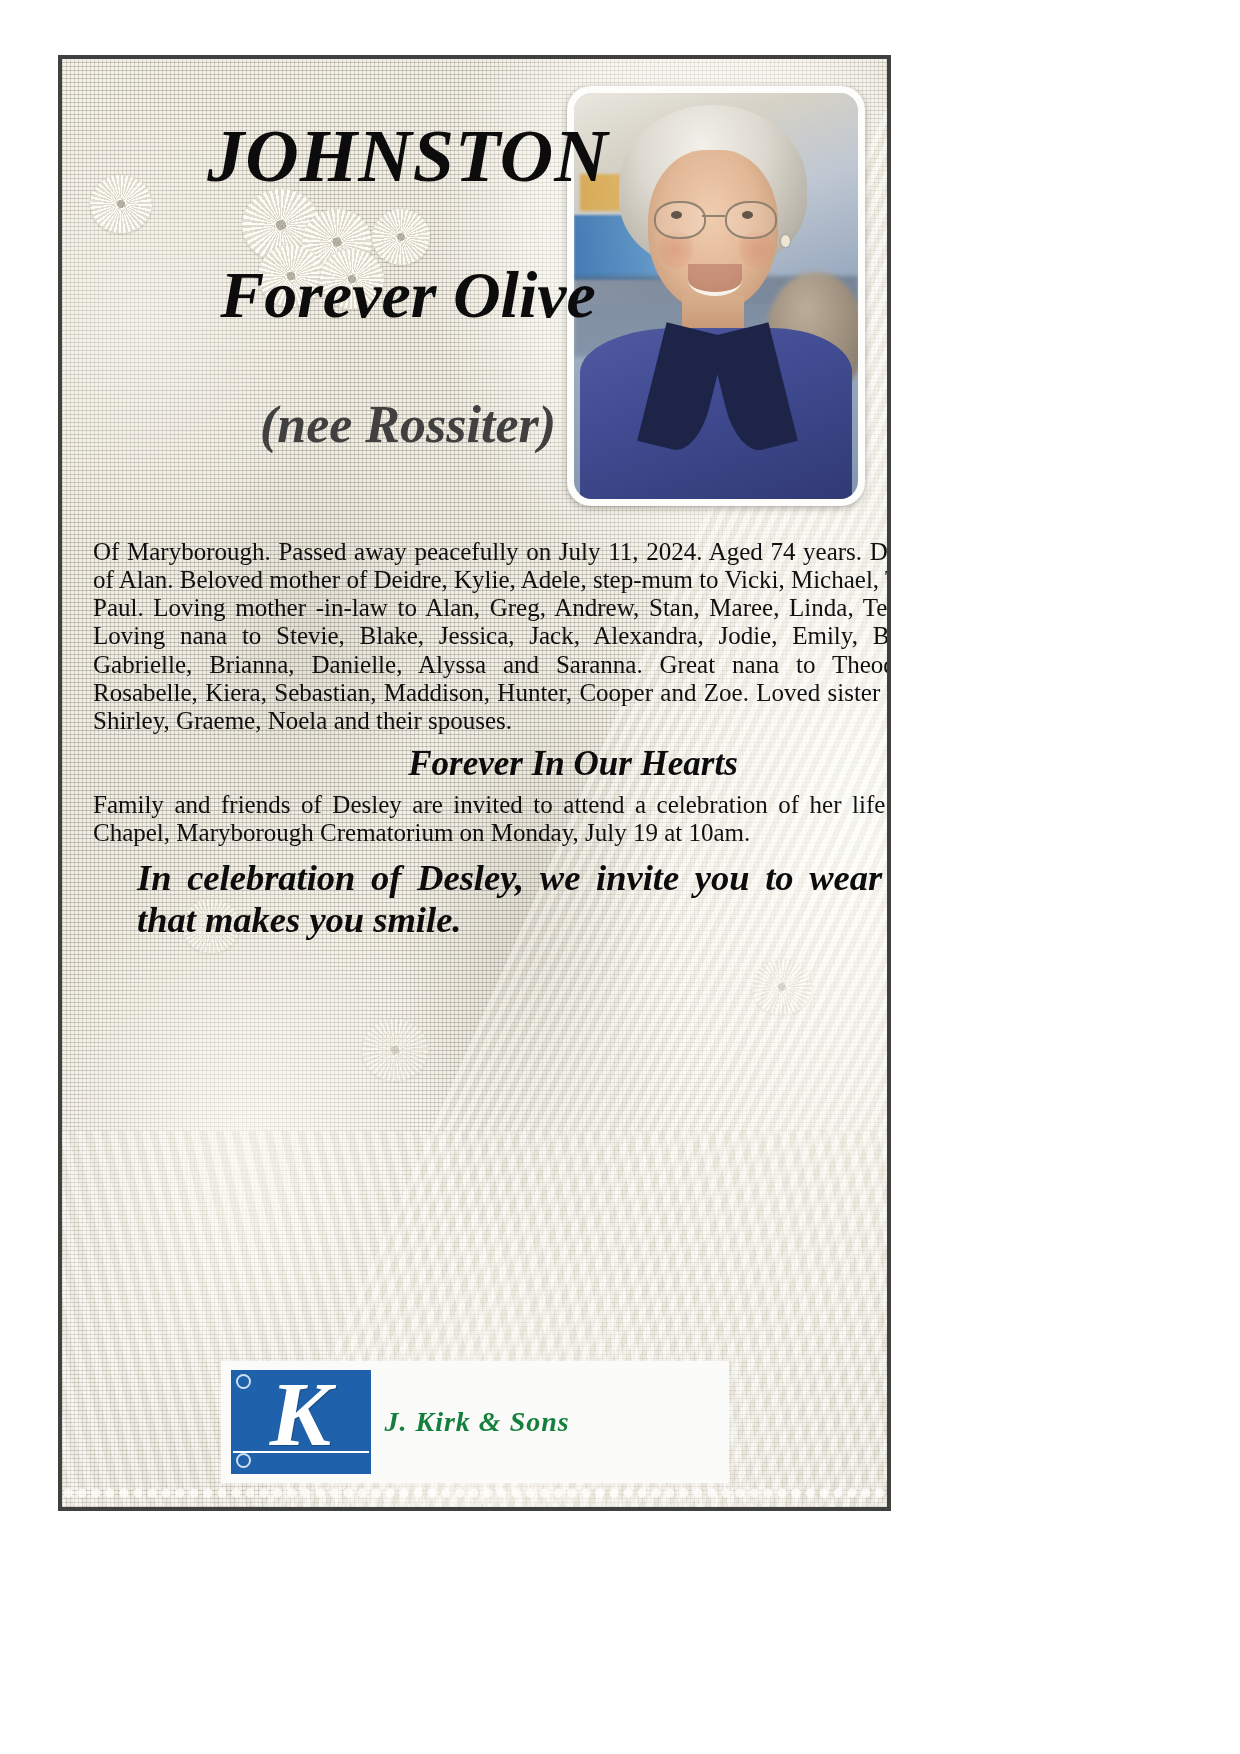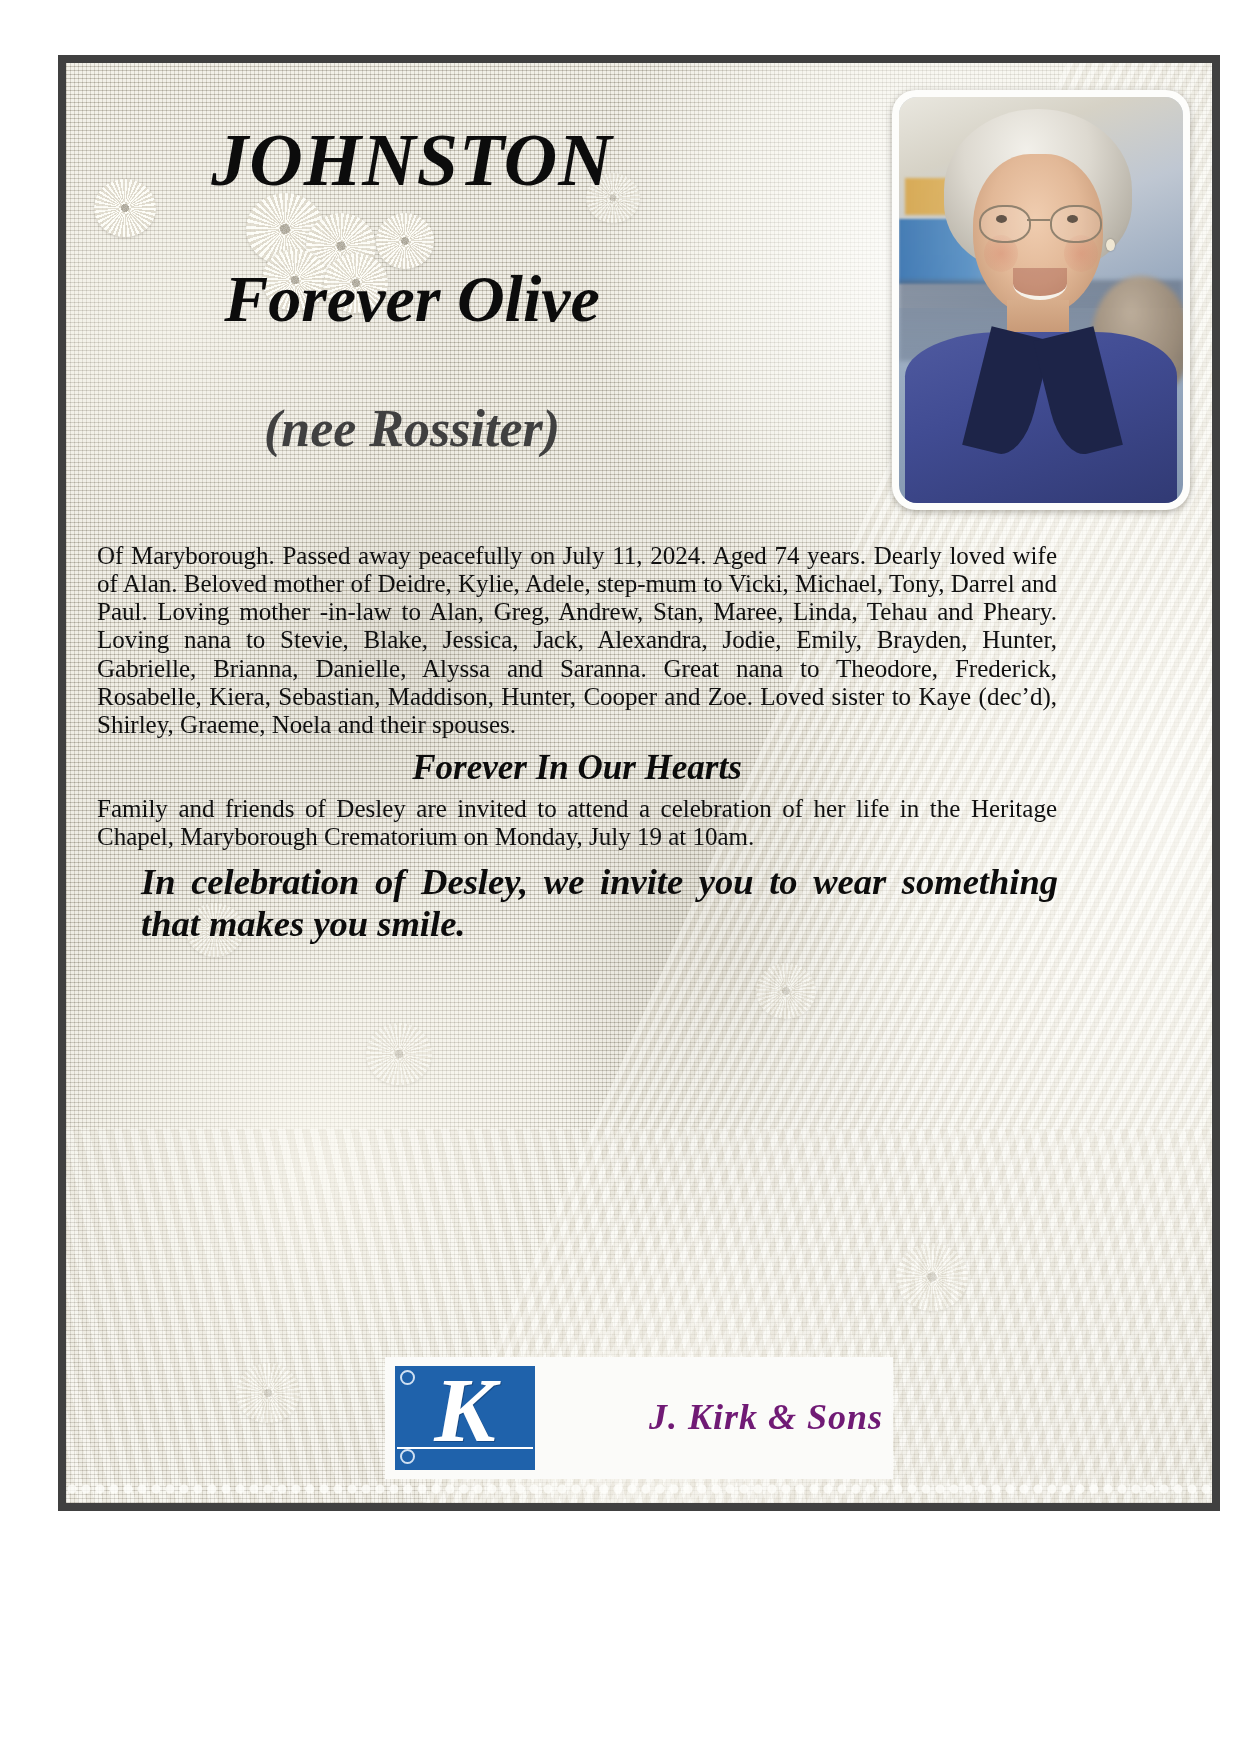--- a/index.html
+++ b/index.html
@@ -21,23 +21,23 @@
     width: 1240px;
     height: 1754px;
     background: #ffffff;
   }
 
   
   #notice-frame {
     position: absolute;
     left: 58px;
     top: 55px;
-    width: 1162px;
+    width: 833px;
     height: 1456px;
-    border: 8px solid #404040;
+    border: 4px solid #404040;
     box-sizing: border-box;
     overflow: hidden;
   }
 
   
   #fabric-bg {
     position: absolute;
     inset: 0;
     background-color: #d9d6cc;
     background-image:
@@ -308,26 +308,25 @@
     position: absolute; width: 11px; height: 11px;
     border: 2px solid #cfe0f2; border-radius: 50%;
   }
   #logo-mark .pin-tl { left: 5px; top: 4px; }
   #logo-mark .pin-bl { left: 5px; bottom: 6px; }
   #logo-text { flex: 1 1 auto; }
   #logo-name {
     font-family: "Liberation Serif", serif;
     font-style: italic;
     font-weight: bold;
-    font-size: 36px;
+    font-size: 28px;
     line-height: 1.05;
-    color: #701a75;
+    color: #15803d;
     letter-spacing: 1px;
     white-space: nowrap;
-    text-align: right;
   }
   .logo-phone {
     font-family: "Liberation Sans", sans-serif;
     font-weight: bold;
     font-size: 25px;
     line-height: 1.16;
     color: #1f62ab;
     text-align: center;
     white-space: nowrap;
   }

